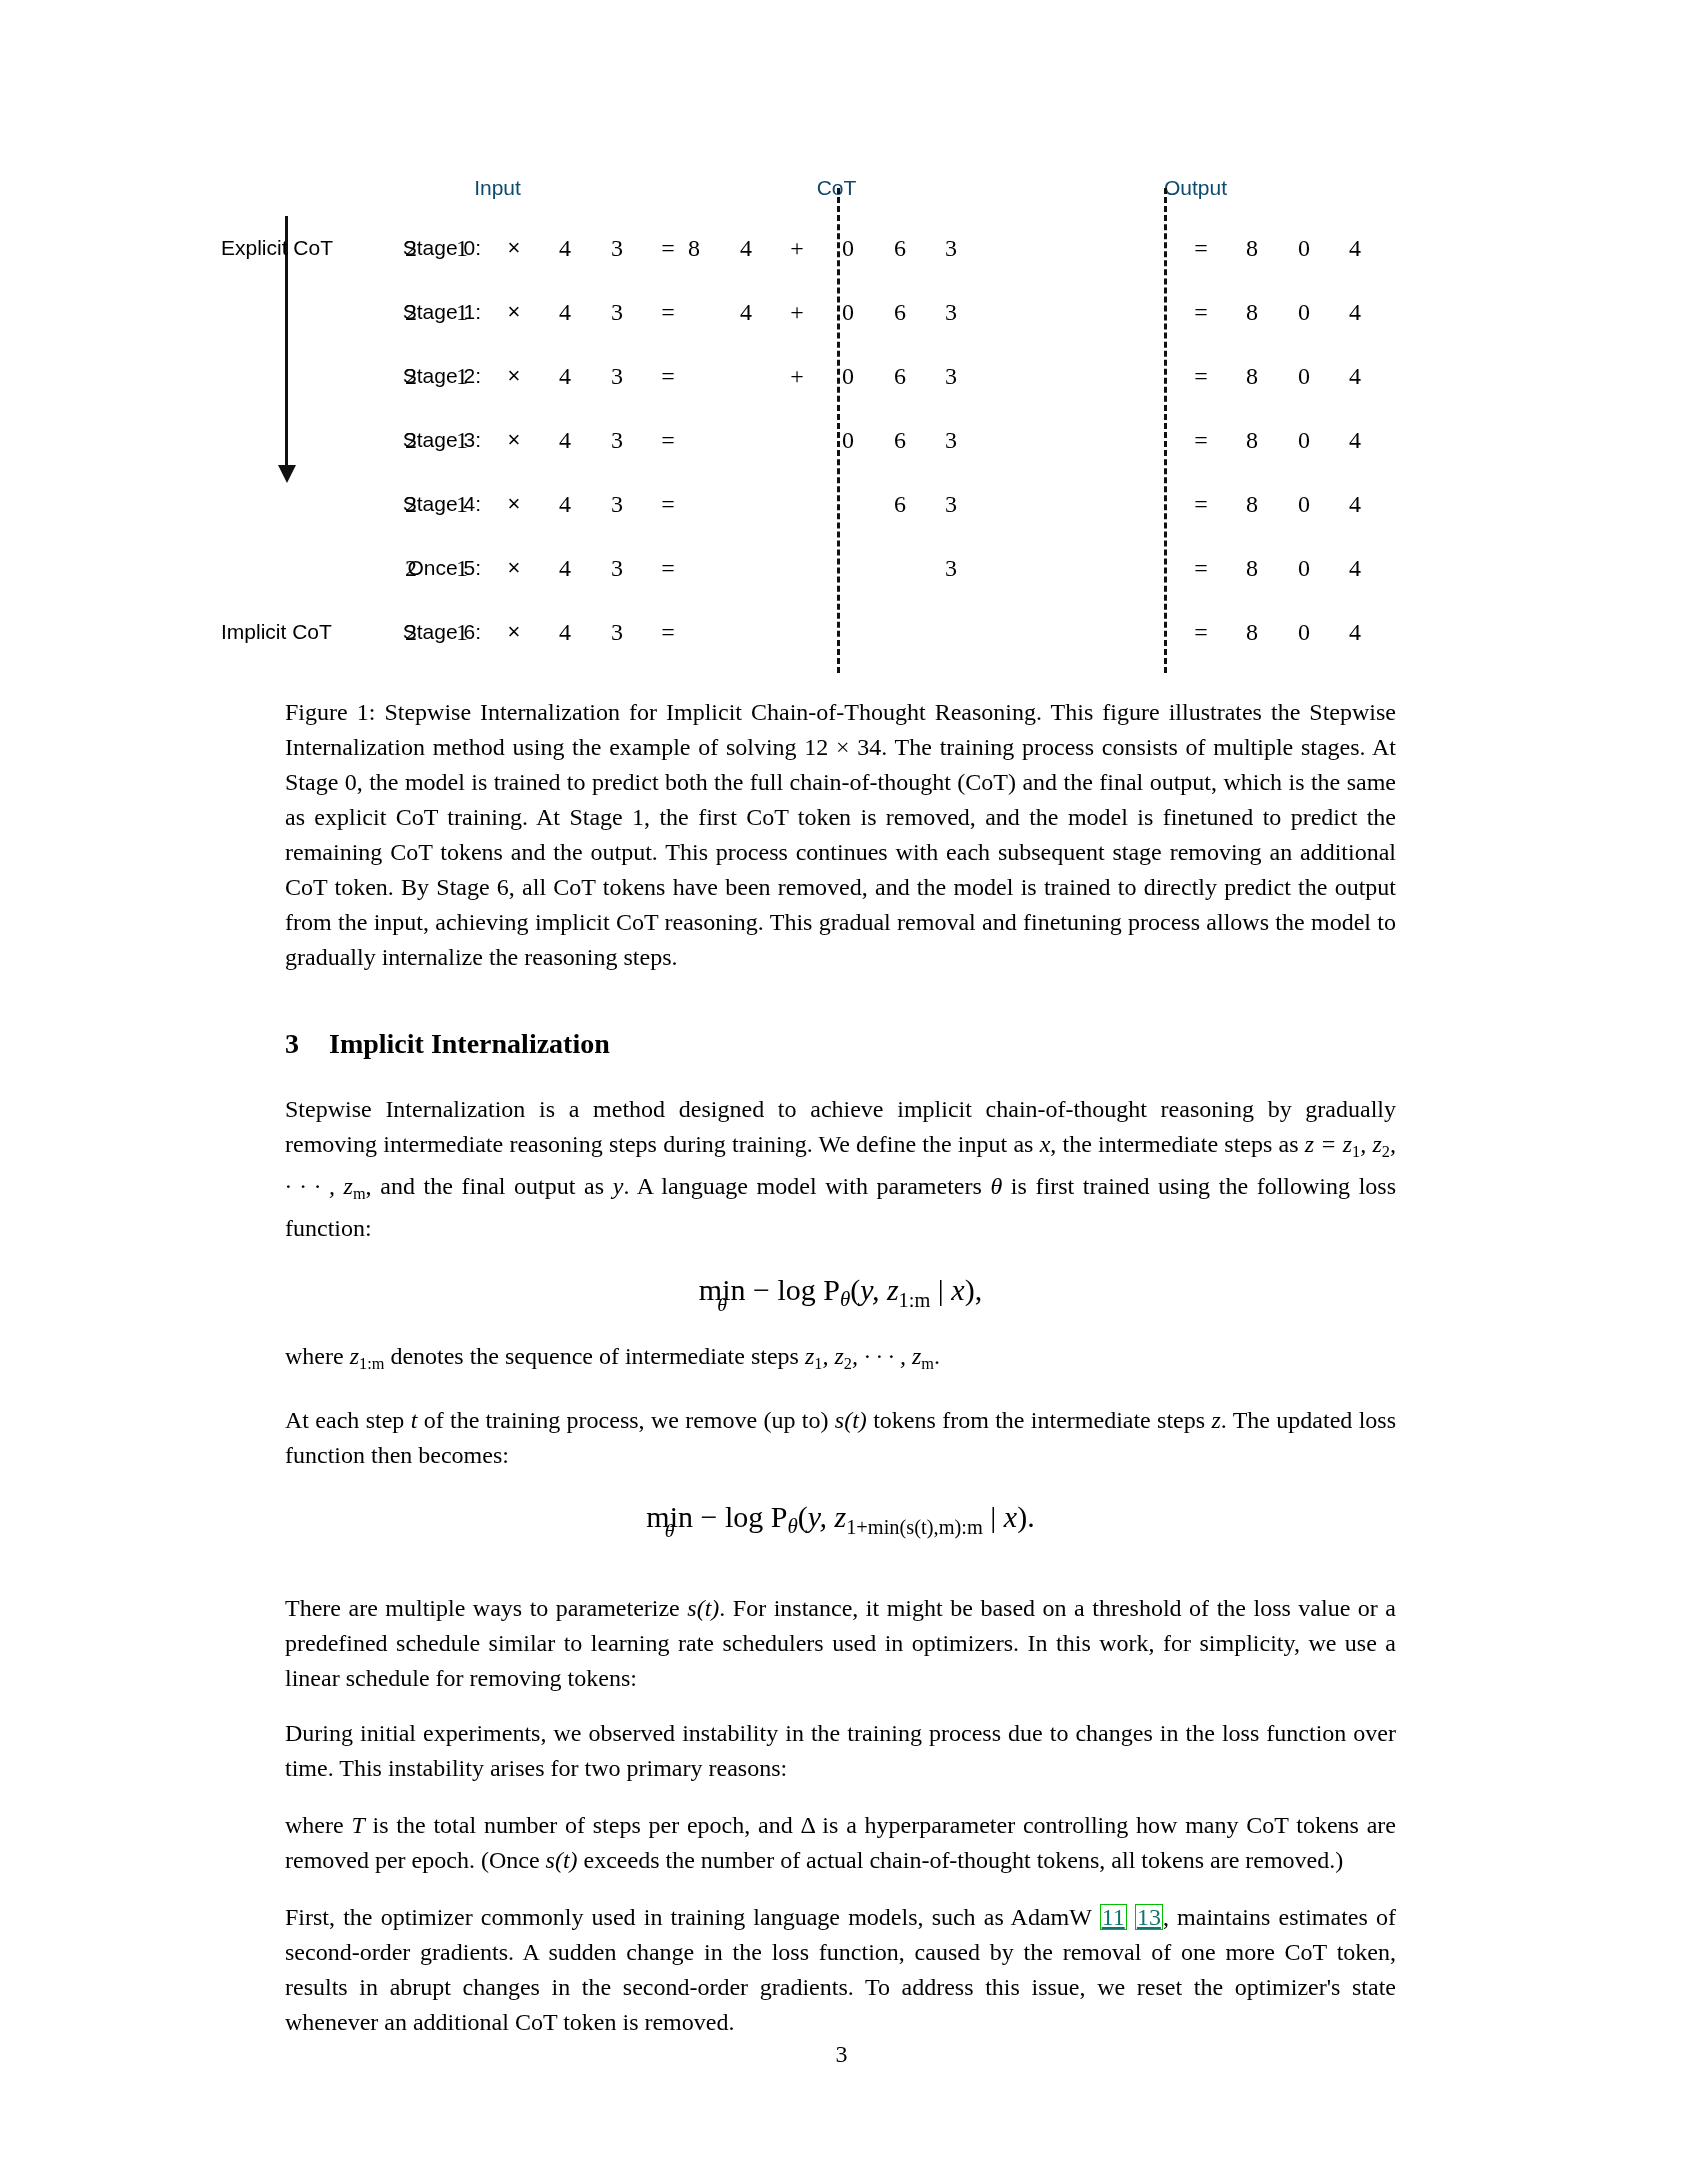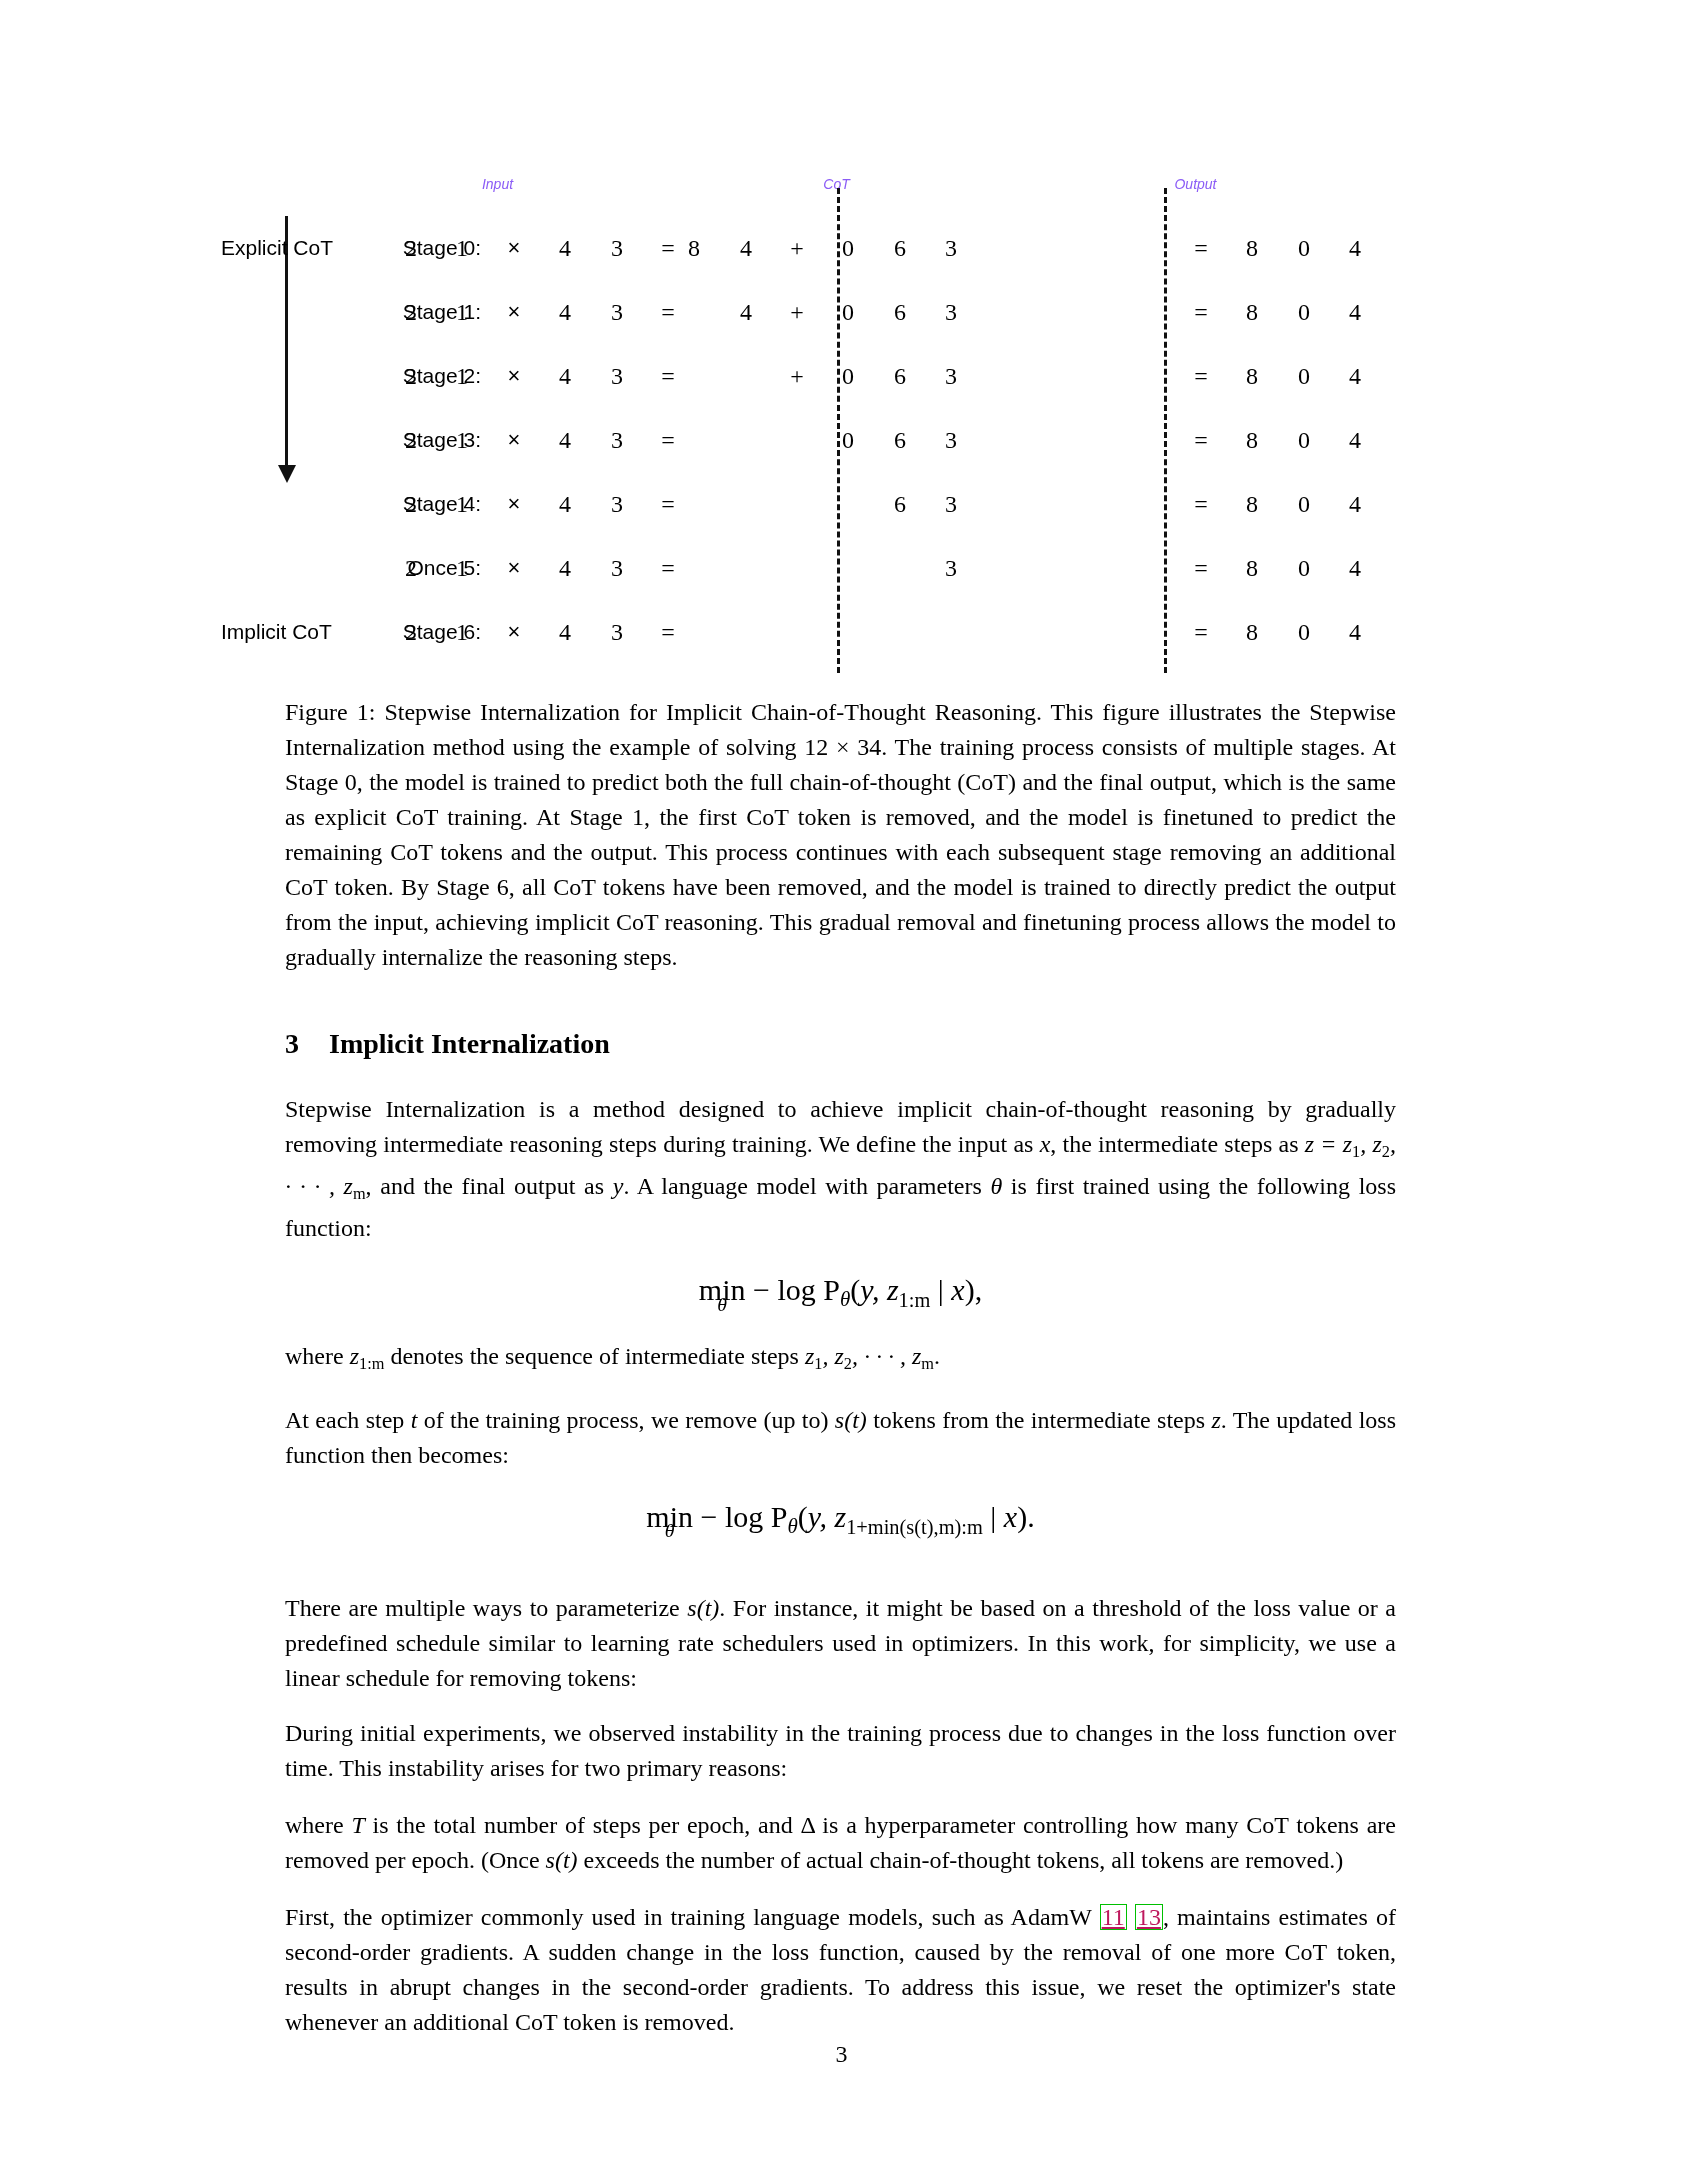--- a/index.html
+++ b/index.html
@@ -37,25 +37,24 @@
     height: 505px;
     font-family: "Liberation Sans", "DejaVu Sans", sans-serif;
   }
 
   .fig-headers {
     position: relative;
     height: 40px;
   }
   .fig-header {
     position: absolute;
-    font-size: 14px;
-    color: #8b5cf6;
+    font-size: 21px;
+    color: #0c4a6e;
     text-align: center;
     white-space: nowrap;
-    font-style: italic;
   }
   .fig-header.input  { left: 59px;  width: 307px; }
   .fig-header.cot    { left: 388px; width: 327px; }
   .fig-header.output { left: 762px; width: 297px; }
 
   .dash-line {
     position: absolute;
     width: 0;
     border-left: 3px dashed #111;
     top: 12px;
@@ -205,21 +204,21 @@
     display: inline-block;
     font-style: normal;
     font-size: 1.55em;
     line-height: 0.8;
     vertical-align: middle;
     position: relative;
     top: -0.02em;
   }
 
   .cite {
-    color: #be185d;
+    color: #0f766e;
     border: 1.6px solid #00c000;
     padding: 0 1px;
     display: inline-block;
     line-height: 1.02;
   }
 
   .pagenum {
     position: absolute;
     left: 0;
     right: 0;

